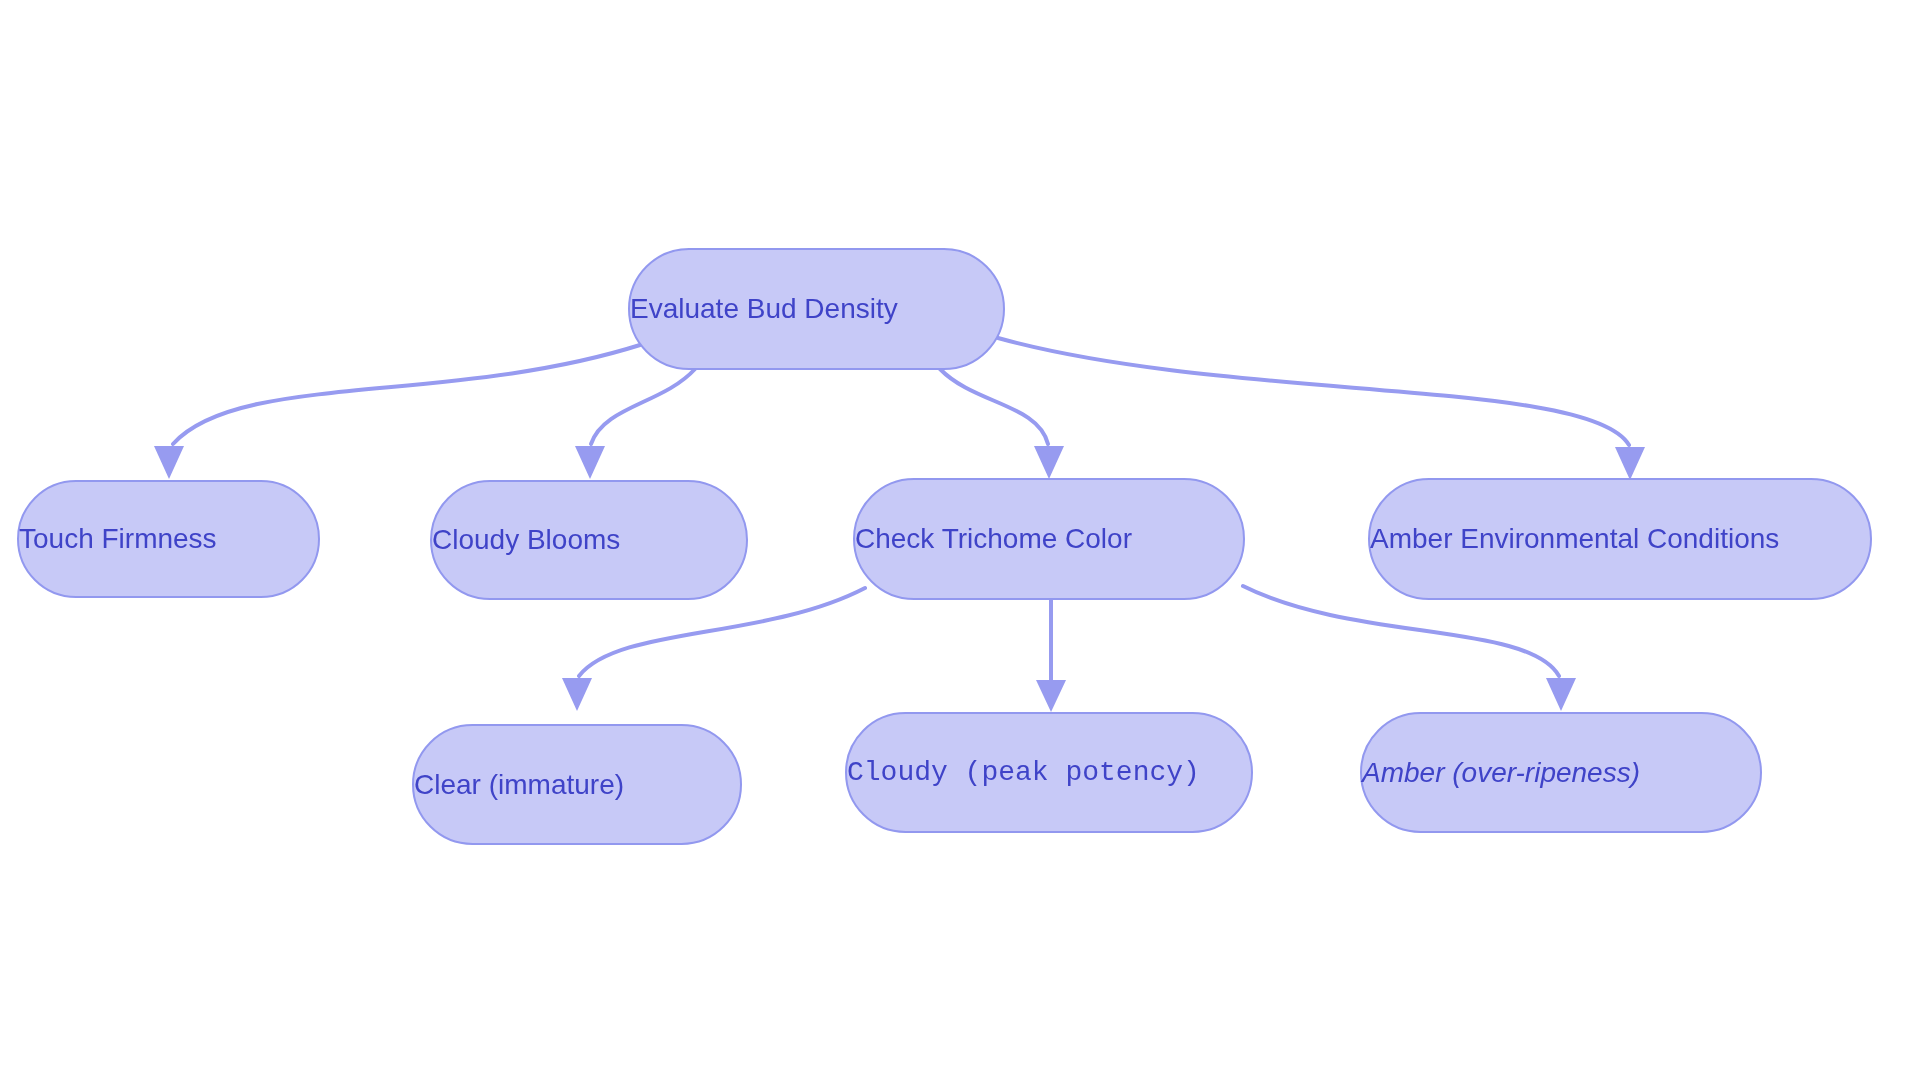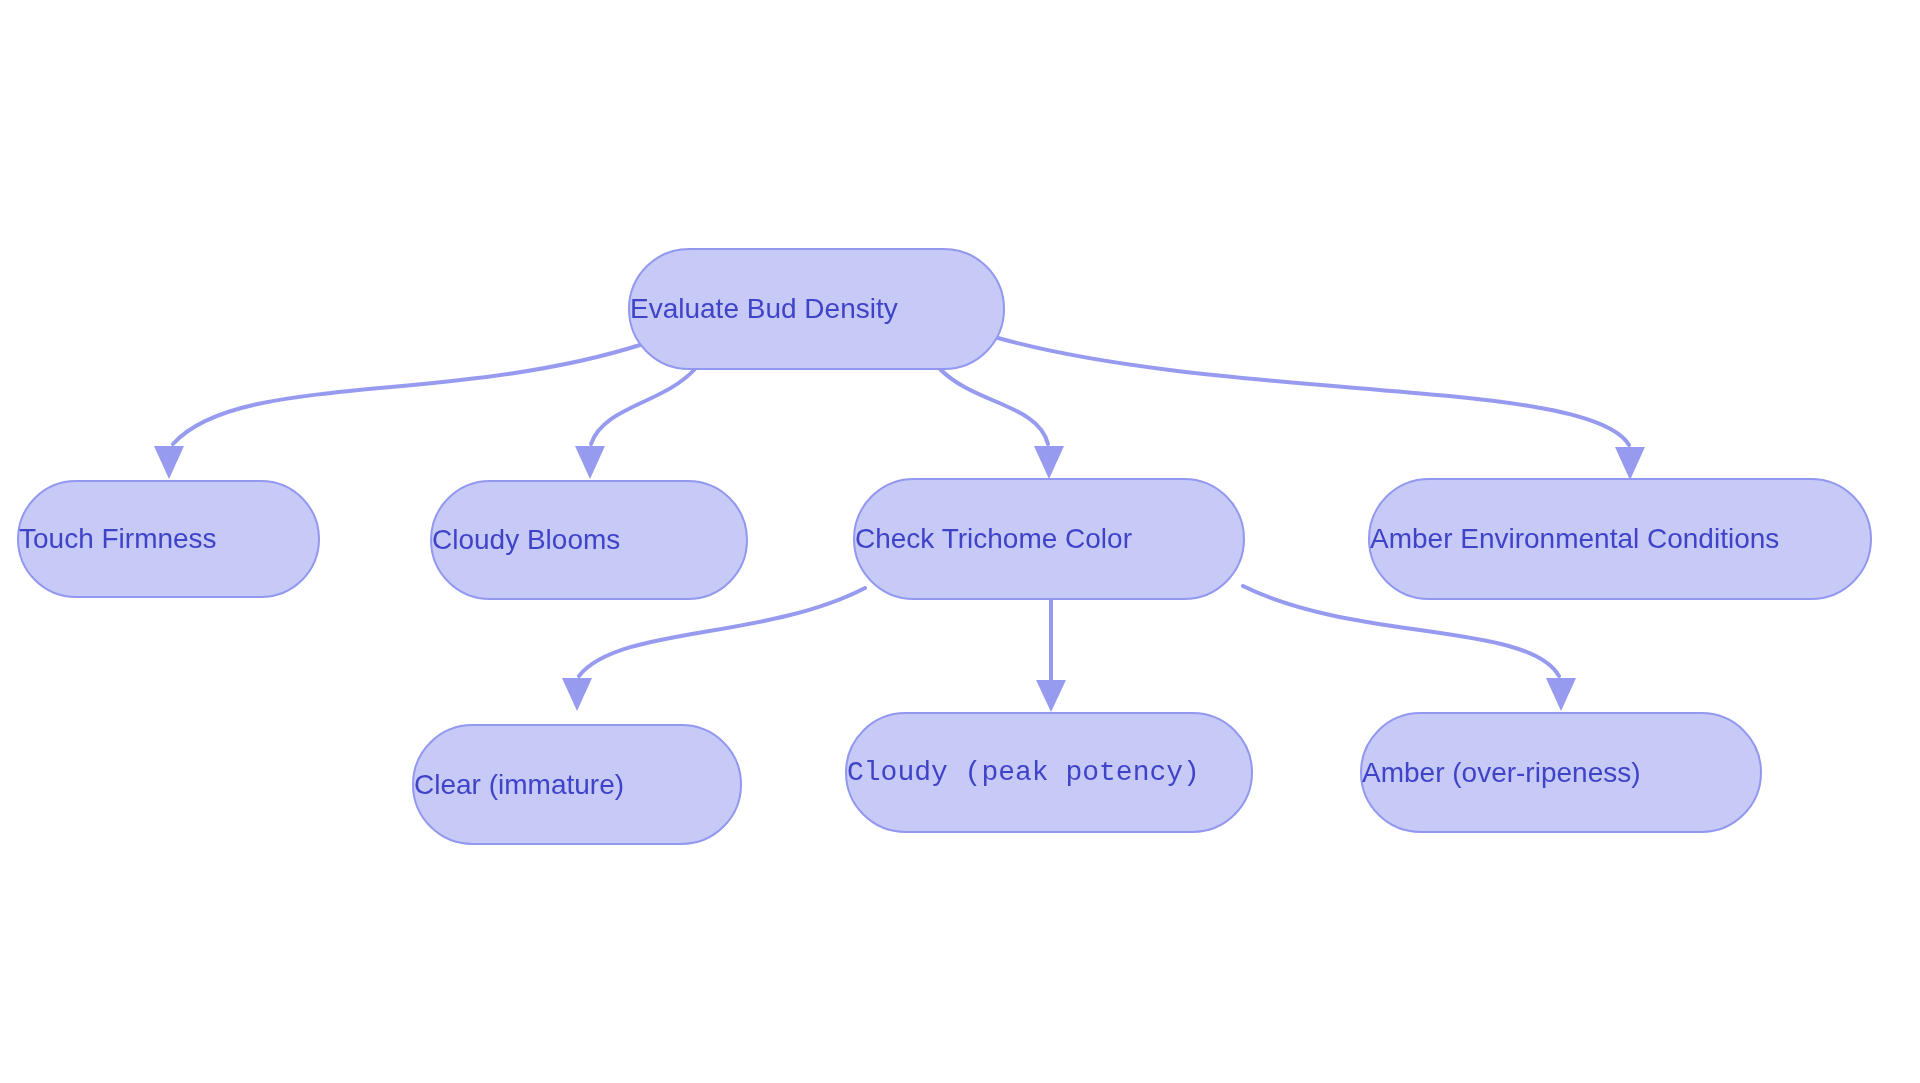--- a/index.html
+++ b/index.html
@@ -51,21 +51,21 @@
     text-align: center;
   }
   
   .n-root     { left: 628px;  top: 248px; width: 377px; height: 122px; }
   .n-touch    { left: 17px;   top: 480px; width: 303px; height: 118px; }
   .n-squeeze  { left: 430px;  top: 480px; width: 318px; height: 120px; }
   .n-trichome { left: 853px;  top: 478px; width: 392px; height: 122px; }
   .n-assess   { left: 1368px; top: 478px; width: 504px; height: 122px; }
   .n-clear    { left: 412px;  top: 712px; width: 330px; height: 121px; margin-top: 12px; }
   .n-cloudy   { left: 845px;  top: 712px; width: 408px; height: 121px; font-family: Liberation Mono, monospace; }
-  .n-amber    { left: 1360px; top: 712px; width: 402px; height: 121px; }
+  .n-amber    { left: 1360px; top: 712px; width: 402px; height: 121px; font-style: italic; }
 </style>
 </head>
 <body>
 
 <div class="canvas">
 
   <svg class="edges-layer" width="1920" height="1083" viewBox="0 0 1920 1083" aria-hidden="true">
 
     <g>
       <path class="edge-path" d="M 640 345 C 450 405, 238 372, 173 444"></path>

